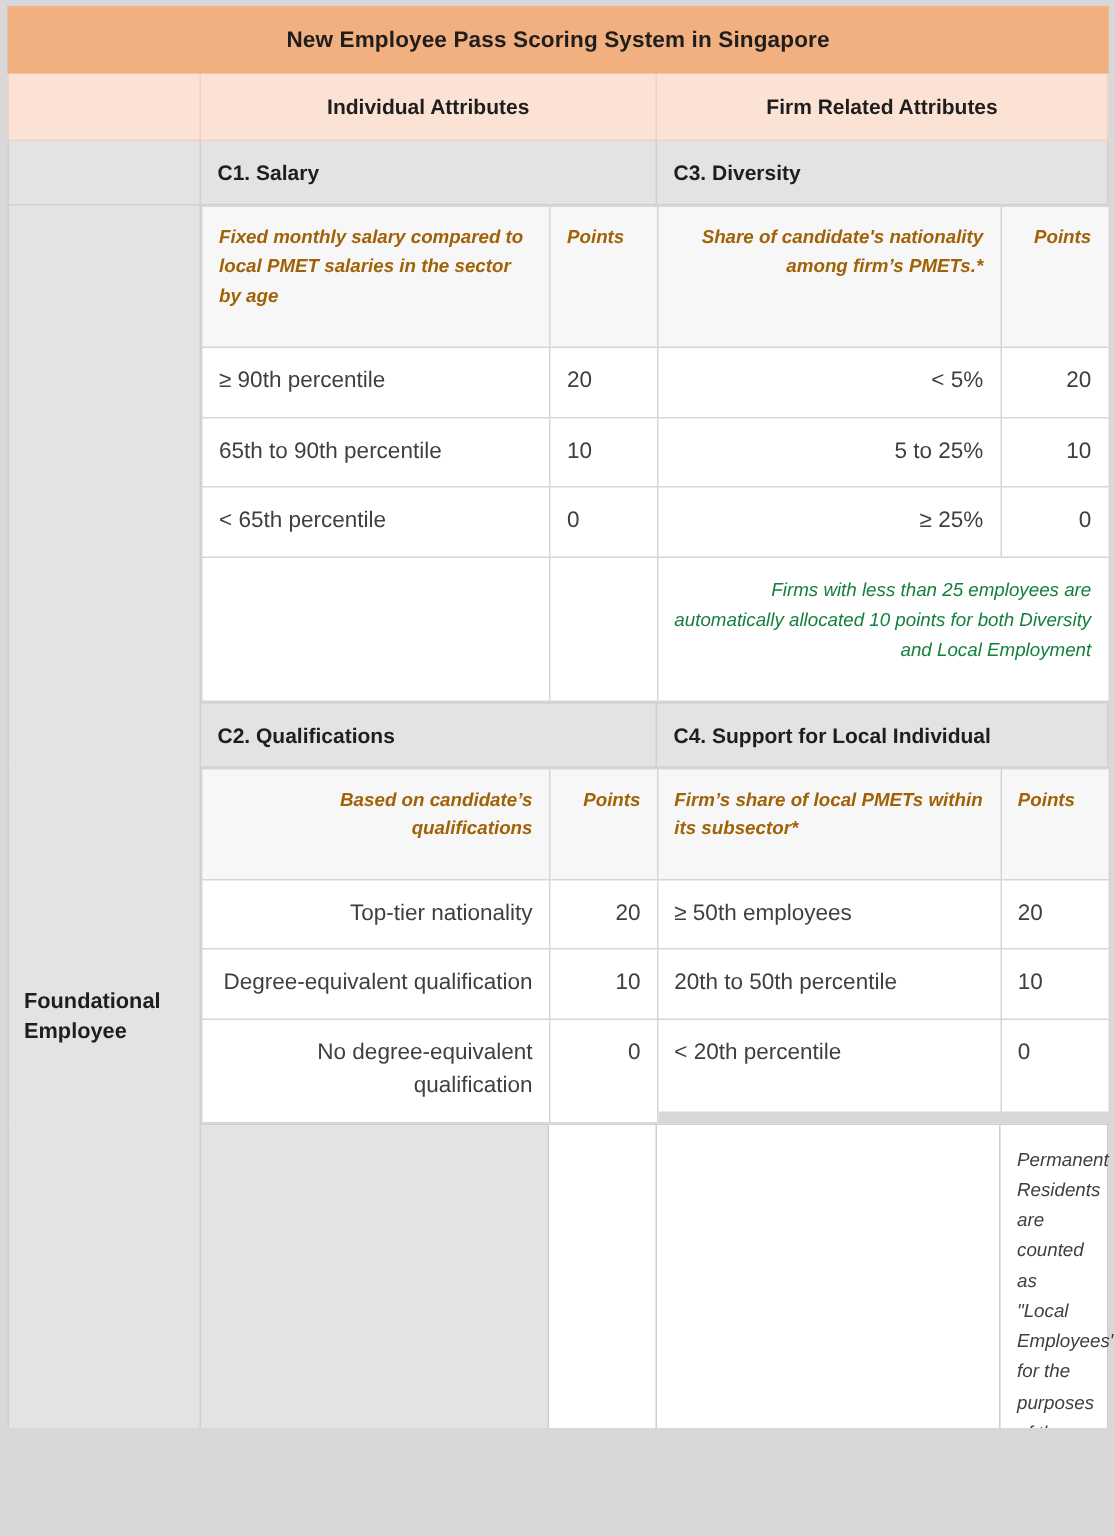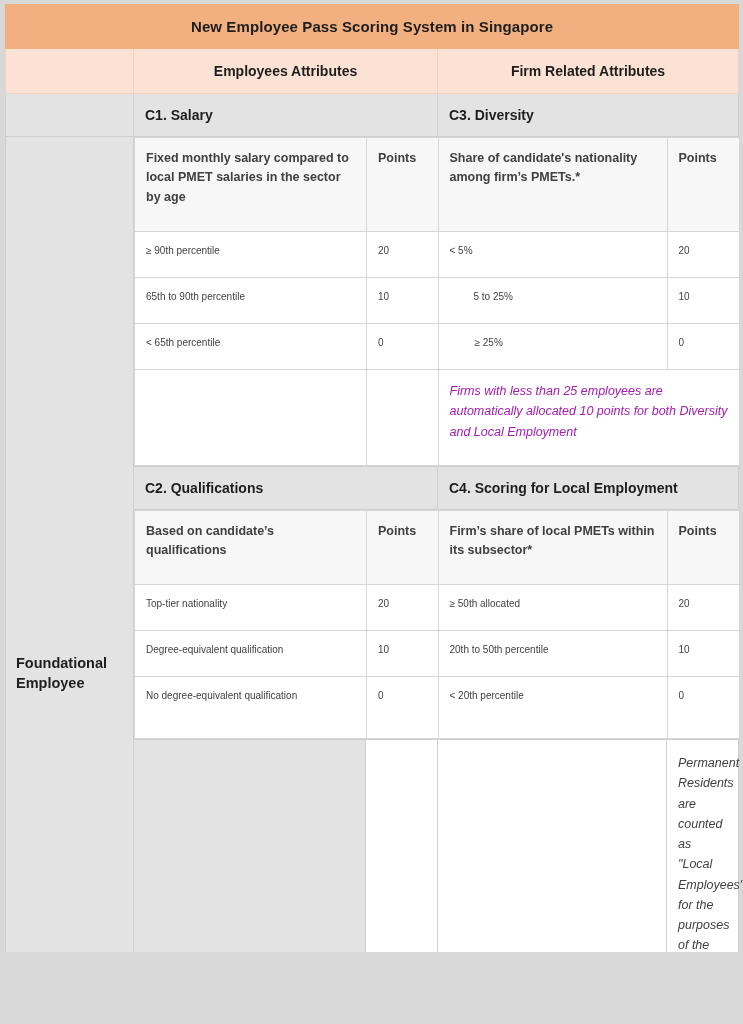--- a/index.html
+++ b/index.html
@@ -88,35 +88,36 @@
   table.inner {
     border-collapse: collapse;
     table-layout: fixed;
     width: 100%;
     background: #ffffff;
   }
   table.inner td {
     border: 1px solid #d6d6d6;
     vertical-align: top;
     padding: 11px 11px 12px 11px;
-    font-size: 10px;
+    font-size: 15px;
     line-height: 1.5;
     color: #3f3f3f;
     background: #ffffff;
   }
   table.inner td.hd {
     background: #f7f7f7;
     font-weight: bold;
-    color: #404040;
+    color: #a16207;
     font-size: 12.5px;
     line-height: 1.55;
+    font-style: italic;
   }
   table.inner td.note {
     font-style: italic;
-    color: #a21caf;
+    color: #15803d;
     line-height: 1.62;
     font-size: 12.5px;
   }
   td.plain-white {
     background: #ffffff;
   }
   td.note-cell {
     background: #ffffff;
     padding: 13px 11px 12px 11px !important;
     font-style: italic;
@@ -139,21 +140,21 @@
       <col style="width:72px">
     </colgroup>
 
     <tbody>
         <tr>
       <td class="title-band" colspan="5">New Employee Pass Scoring System in Singapore</td>
     </tr>
 
     <tr>
       <td class="sub-blank"></td>
-      <td class="sub-band" colspan="2">Employees Attributes</td>
+      <td class="sub-band" colspan="2">Individual Attributes</td>
       <td class="sub-band" colspan="2">Firm Related Attributes</td>
     </tr>
 
     <tr>
       <td class="gray-blank"></td>
       <td class="sec-head" colspan="2">C1. Salary</td>
       <td class="sec-head" colspan="2">C3. Diversity</td>
     </tr>
 
     <tr>
@@ -186,21 +187,21 @@
             <td>0</td>
           </tr>
           <tr>
             <td style="height:72px;"></td>
             <td></td>
           </tr>
         </tbody>
             </table>
       </td>
 
-      <td colspan="2" style="padding:0 !important;border:none !important;">
+      <td colspan="2" style="padding:0 !important;border:none !important;text-align:right;">
         <table class="inner">
           <colgroup>
                 <col style="width:229px">
                 <col style="width:72px">
               </colgroup>
           <tbody>
                 <tr>
             <td class="hd" style="height:70px;">Share of candidate's nationality among firm’s PMETs.*</td>
             <td class="hd">Points</td>
           </tr>
@@ -219,25 +220,25 @@
           <tr>
             <td class="note" colspan="2" style="height:72px;">Firms with less than 25 employees are automatically allocated 10 points for both Diversity and Local Employment</td>
           </tr>
         </tbody>
             </table>
       </td>
     </tr>
 
     <tr>
       <td class="sec-head" colspan="2">C2. Qualifications</td>
-      <td class="sec-head" colspan="2">C4. Scoring for Local Employment</td>
-    </tr>
-
-    <tr>
-      <td colspan="2" style="padding:0 !important;border:none !important;">
+      <td class="sec-head" colspan="2">C4. Support for Local Individual</td>
+    </tr>
+
+    <tr>
+      <td colspan="2" style="padding:0 !important;border:none !important;text-align:right;">
         <table class="inner">
           <colgroup>
                 <col style="width:232px">
                 <col style="width:72px">
               </colgroup>
           <tbody>
                 <tr>
             <td class="hd" style="height:50px;">Based on candidate’s qualifications</td>
             <td class="hd">Points</td>
           </tr>
@@ -262,21 +263,21 @@
           <colgroup>
                 <col style="width:229px">
                 <col style="width:72px">
               </colgroup>
           <tbody>
                 <tr>
             <td class="hd" style="height:50px;">Firm’s share of local  PMETs within its subsector*</td>
             <td class="hd">Points</td>
           </tr>
           <tr>
-            <td style="height:22px;">≥ 50th allocated</td>
+            <td style="height:22px;">≥ 50th employees</td>
             <td>20</td>
           </tr>
           <tr>
             <td style="height:22px;">20th to 50th percentile</td>
             <td>10</td>
           </tr>
           <tr>
             <td style="height:38px;">&lt; 20th percentile</td>
             <td>0</td>
           </tr>

